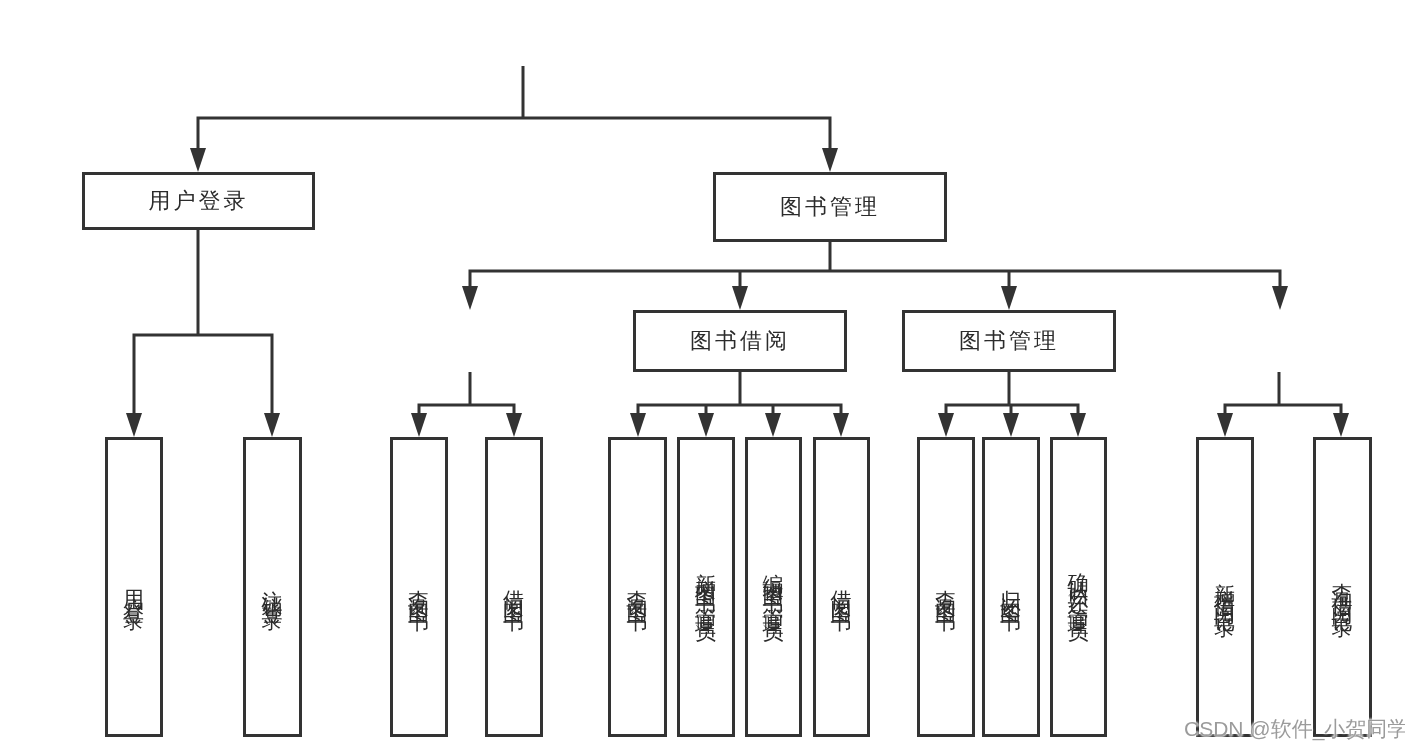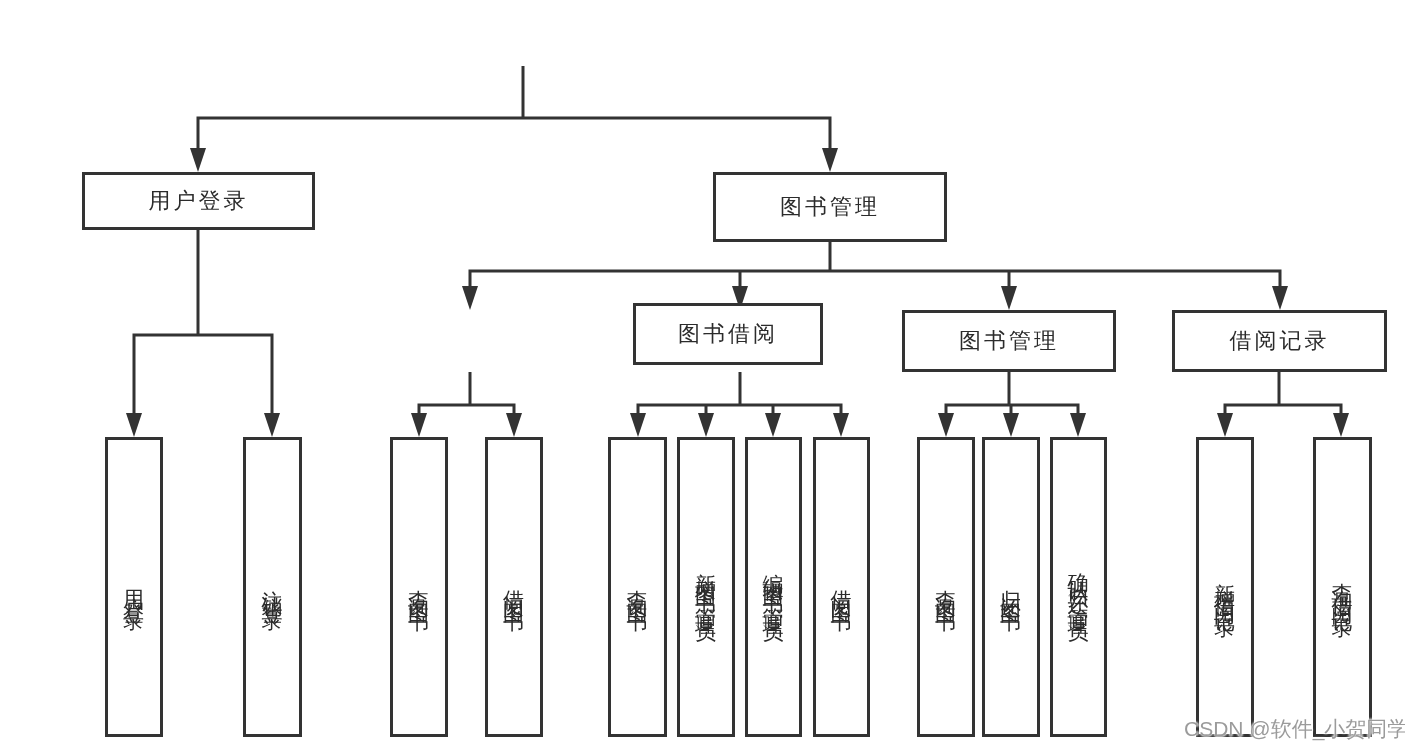--- a/index.html
+++ b/index.html
@@ -119,28 +119,25 @@
   </svg>
 
 
   <div class="node" style="left:82px;top:172px;width:233px;height:58px">
     <span class="lbl">用户登录</span>
   </div>
   <div class="node" style="left:713px;top:172px;width:234px;height:70px">
     <span class="lbl">图书管理</span>
   </div>
 
-  <div class="node" style="left:633px;top:303px;width:190px;height:62px">
+  <div class="node" style="left:633px;top:310px;width:214px;height:62px">
     <span class="lbl">图书借阅</span>
   </div>
   <div class="node" style="left:902px;top:310px;width:214px;height:62px">
     <span class="lbl">图书管理</span>
-  </div>
-  <div class="node" style="left:1172px;top:310px;width:215px;height:62px">
-    <span class="lbl">借阅记录</span>
   </div>
 
   <div class="node vnode" style="left:105px;width:58px">
     <span class="vlbl">用户登录</span>
   </div>
   <div class="node vnode" style="left:243px;width:59px">
     <span class="vlbl">注销登录</span>
   </div>
 
   <div class="node vnode" style="left:390px;width:58px">

